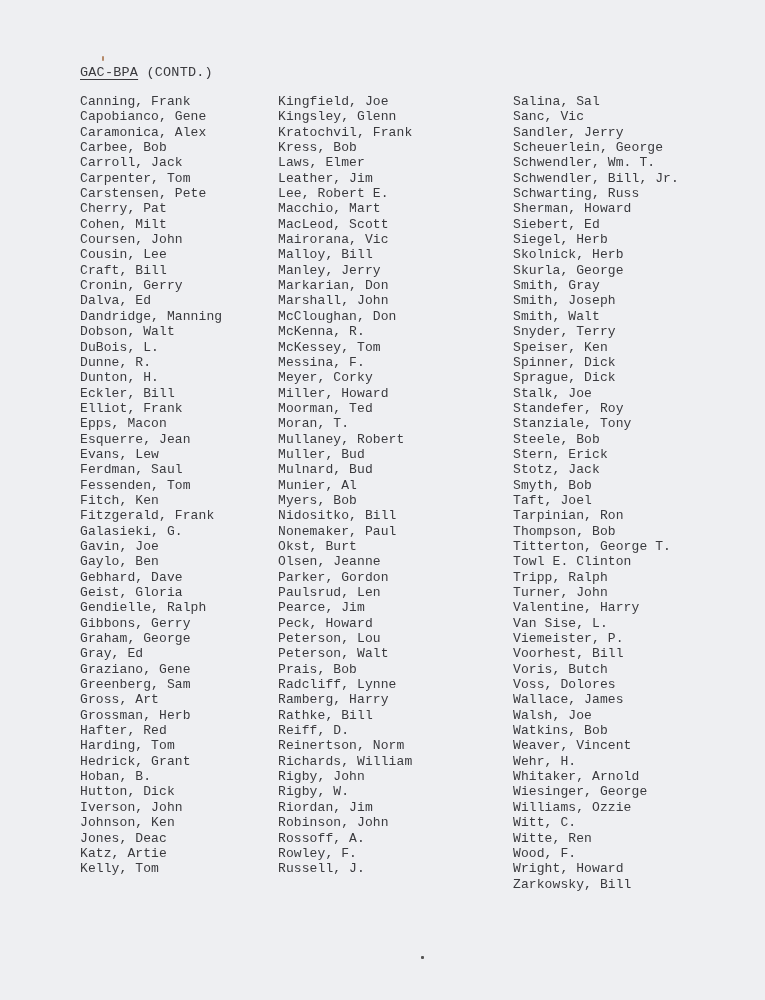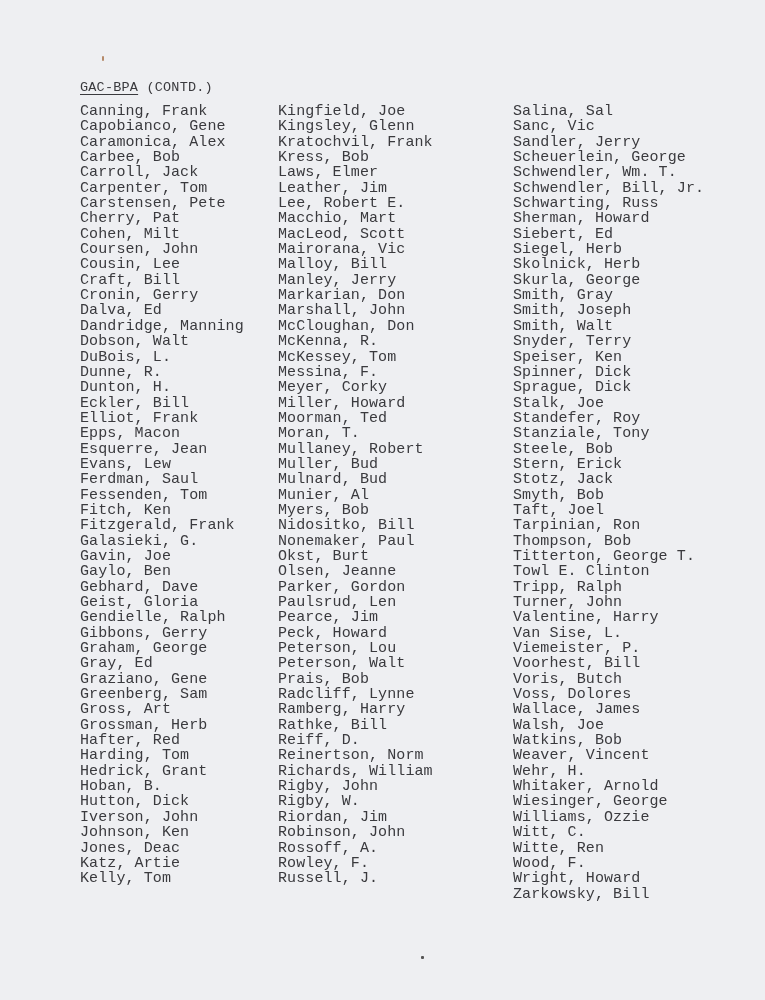--- a/index.html
+++ b/index.html
@@ -7,26 +7,26 @@
     width: 765px; height: 1000px;
     background: #eeeff2;
     position: relative;
     overflow: hidden;
     font-family: "Liberation Mono", "DejaVu Sans Mono", monospace;
     color: #3a3a3e;
   }
   .page { position: absolute; left: 0; top: 0; width: 765px; height: 1000px; }
   .header {
     position: absolute; left: 80px; top: 65px;
-    font-size: 13.5px; letter-spacing: 0.2px; margin-top: 15px;
+    font-size: 13.5px; letter-spacing: 0.2px;
   }
   .header .ul { text-decoration: underline; text-underline-offset: 3px; }
   .col {
-    position: absolute; top: 104px;
-    font-size: 15px; line-height: 15.35px;
+    position: absolute; top: 94px;
+    font-size: 13px; line-height: 15.35px;
     white-space: pre; letter-spacing: 0.1px;
   }
   .col1 { left: 80px; }
   .col2 { left: 278px; }
   .col3 { left: 470px; margin-left: 43px; }
   .entry { display: block; }
   .mark { position: absolute; width: 3px; height: 3px; background: #555; border-radius: 1px; }
 </style>
 </head>
 <body>

